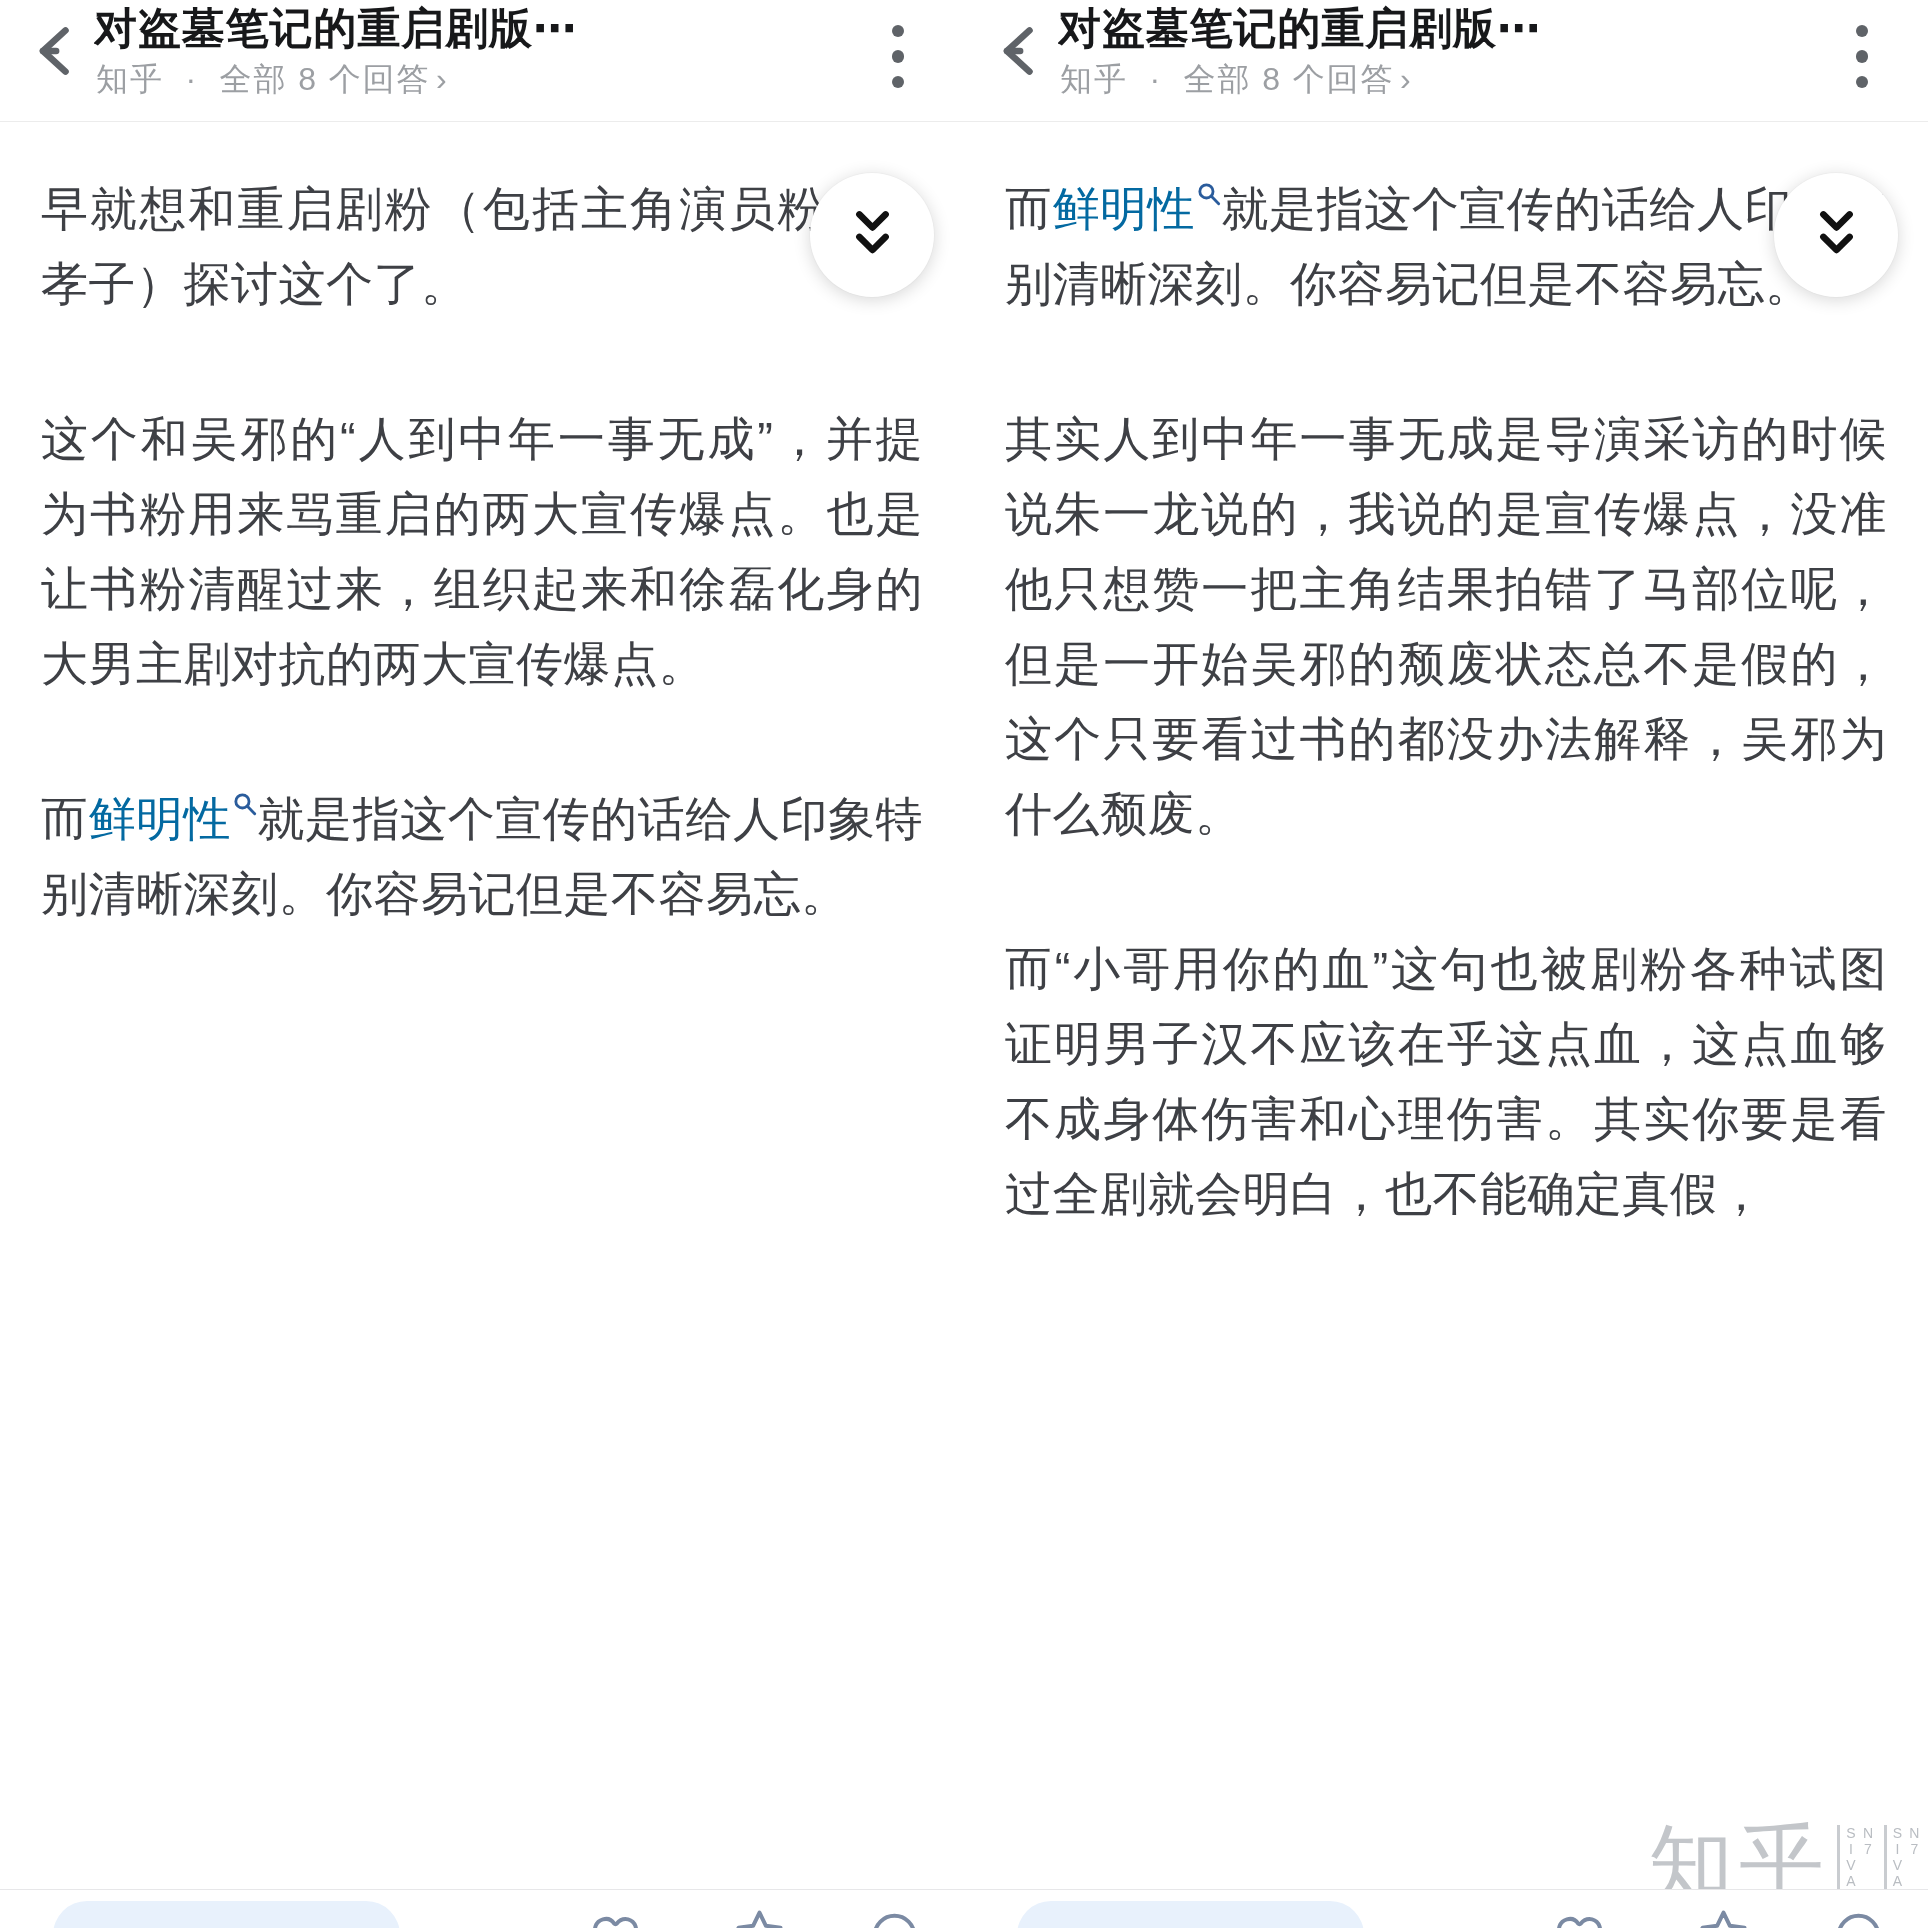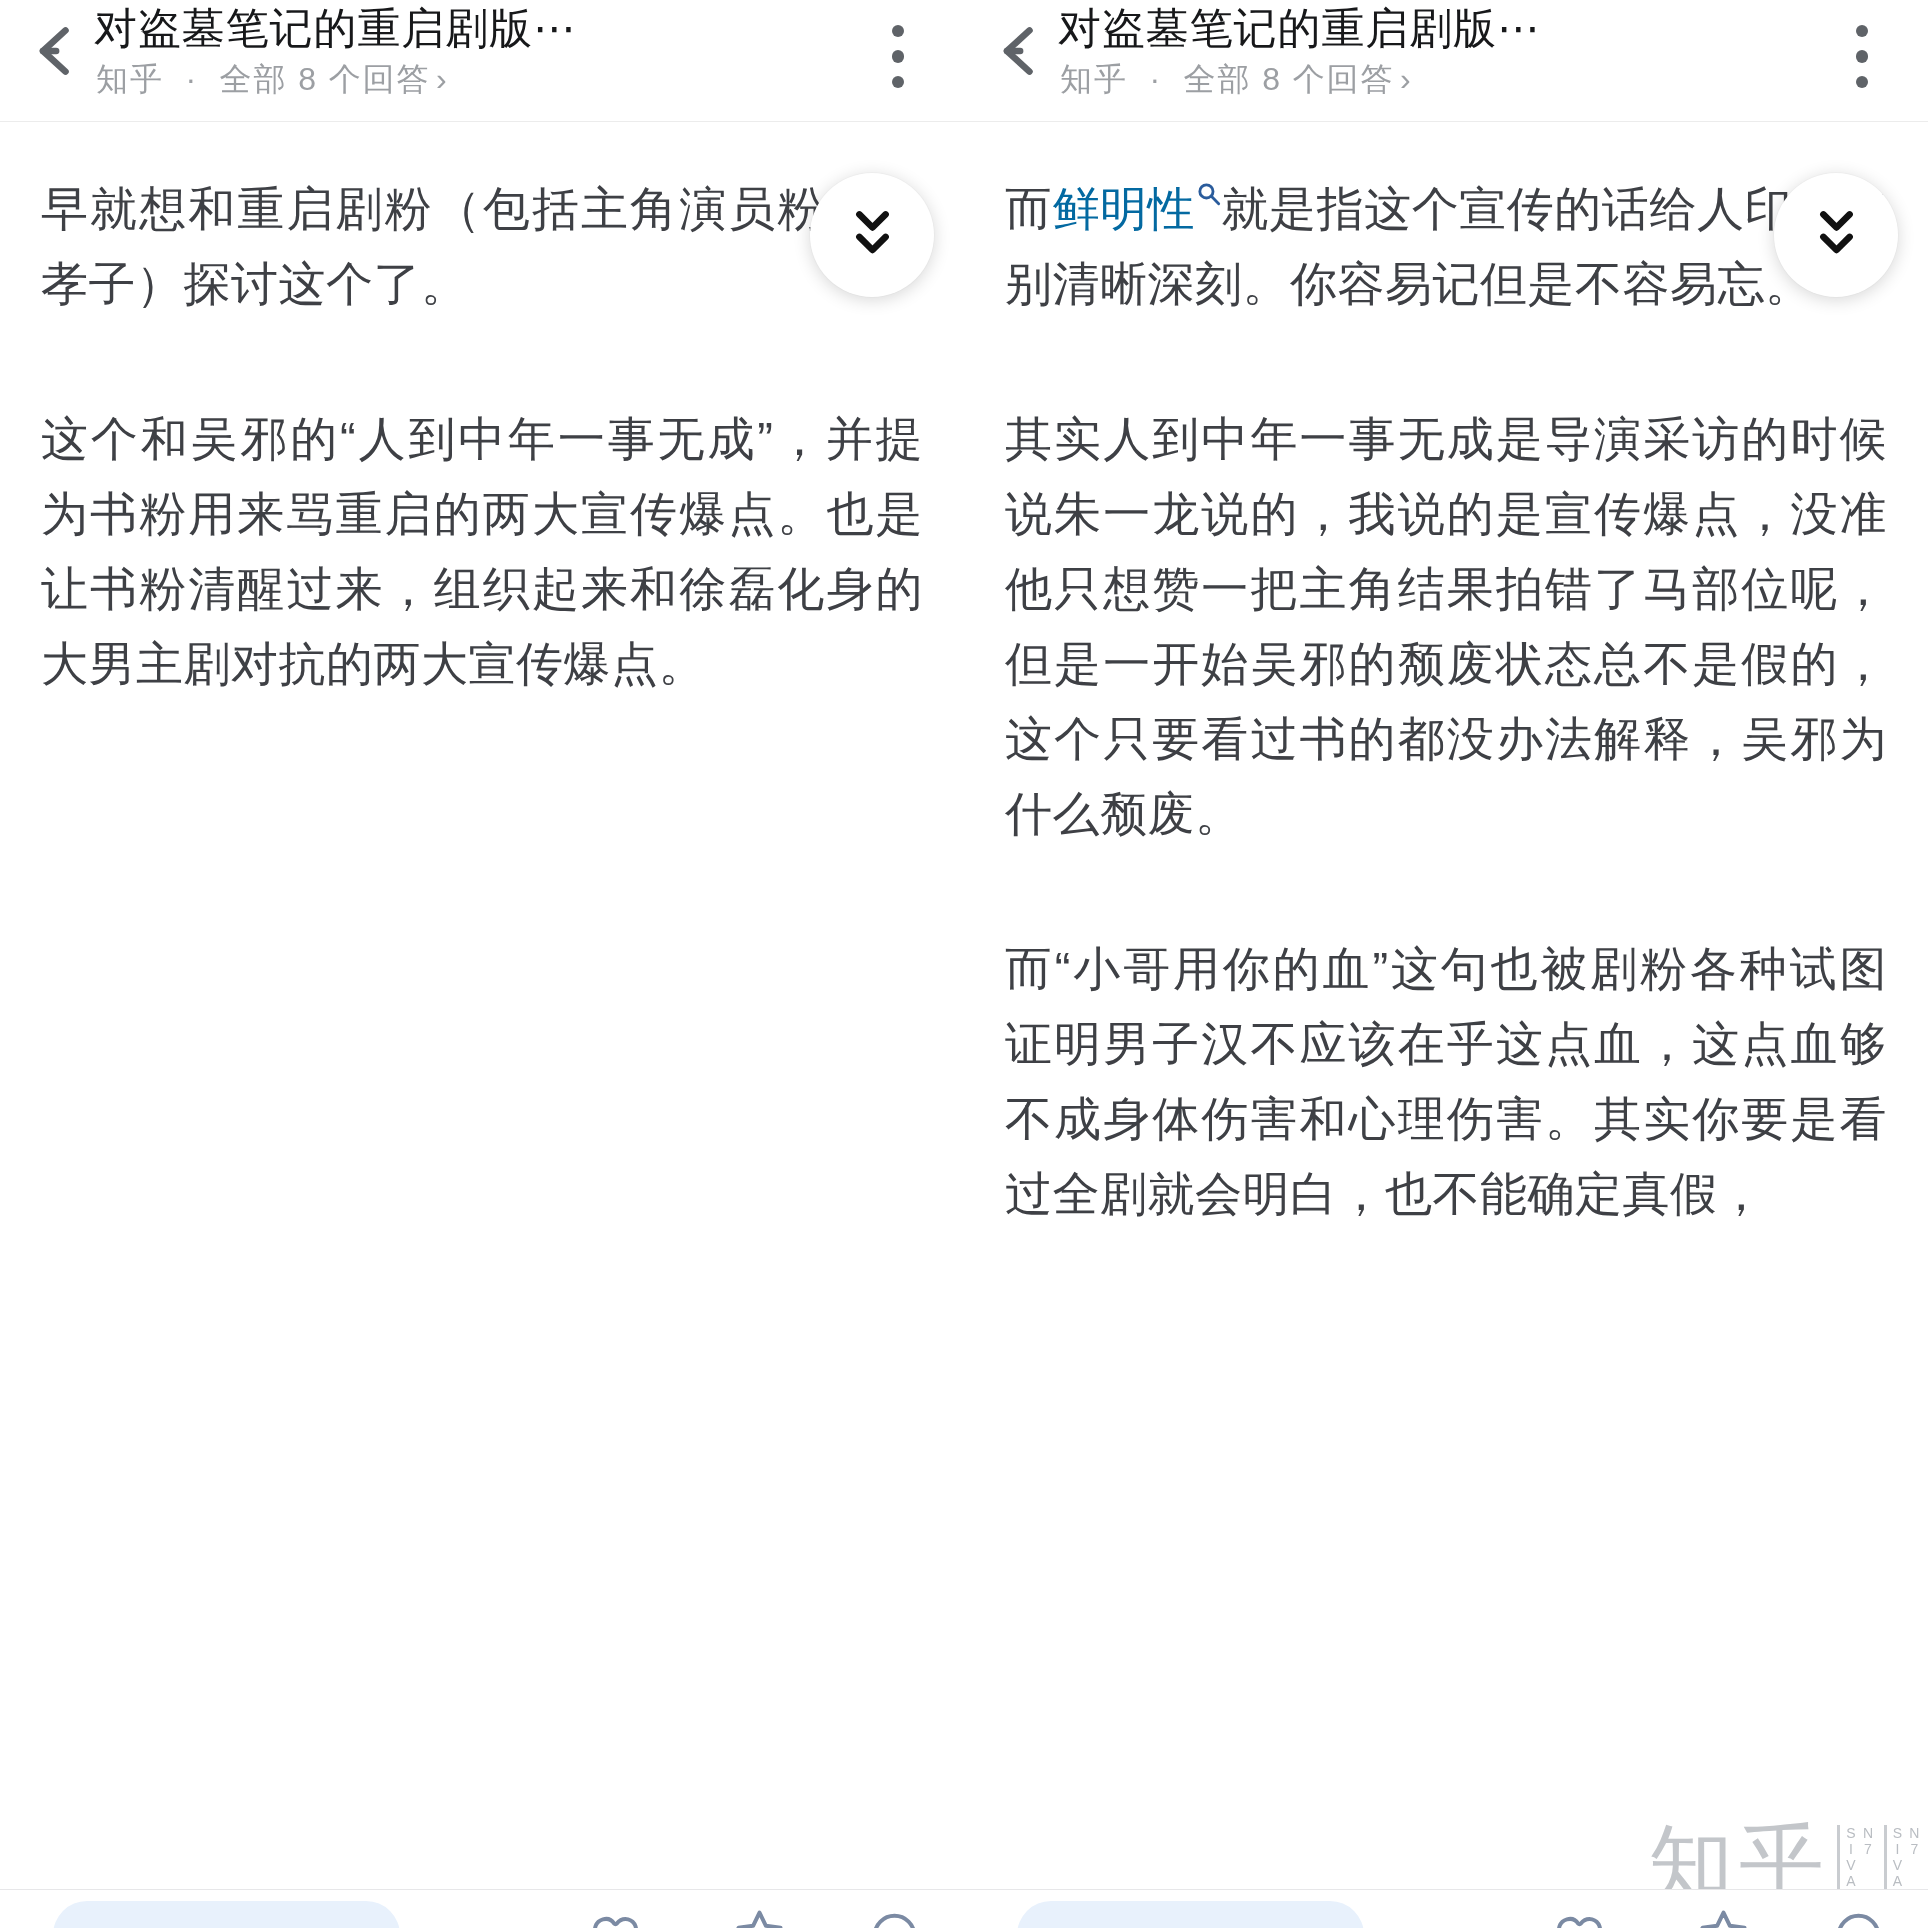--- a/index.html
+++ b/index.html
@@ -3,21 +3,21 @@
 <meta charset="utf-8">
 <style>
   html,body{margin:0;padding:0;width:1928px;height:1928px;overflow:hidden;background:#fff;
             font-family:"Liberation Sans","DejaVu Sans",sans-serif;}
   .wrap{display:flex;width:1928px;height:1928px;}
   .pane{position:relative;width:964px;height:1928px;background:#fff;overflow:hidden;}
 
   
   .hdr{position:relative;height:122px;background:#fff;border-bottom:1.9px solid #ececec;box-sizing:border-box;}
   .back{position:absolute;left:28px;top:21px;width:60px;height:60px;}
-  .title{position:absolute;left:94px;top:0px;width:584px;font-size:43px;font-weight:400;
+  .title{position:absolute;left:94px;top:0px;width:584px;font-size:43px;font-weight:700;
          color:#17181a;letter-spacing:0.9px;white-space:nowrap;overflow:hidden;}
   .sub{position:absolute;left:96px;top:58px;font-size:32px;color:#9c9fa3;letter-spacing:1.9px;white-space:nowrap;}
   .sub .chev{color:#9c9fa3;margin-left:5.6px;}
   .kebab{position:absolute;right:38px;top:19px;width:56px;height:75px;display:flex;flex-direction:column;
          align-items:center;justify-content:center;gap:13px;}
   .kebab i{width:12.2px;height:12.2px;border-radius:50%;background:#5f6368;display:block;}
 
   
   .content{padding:49px 41px 0 41px;}
   .content p{margin:0 0 80px 0;font-size:47px;line-height:75px;color:#3e4045;
@@ -60,20 +60,24 @@
       <span class="kebab">
           <i></i>
           <i></i>
           <i></i>
         </span>
     </div>
 
     <div class="content">
       <p>早就想和重启剧粉（包括主角演员粉丝的孝子）探讨这个了。</p>
       <p>这个和吴邪的“人到中年一事无成”，并提为书粉用来骂重启的两大宣传爆点。也是让书粉清醒过来，组织起来和徐磊化身的大男主剧对抗的两大宣传爆点。</p>
+      <p><span>而</span><a class="term"><span>鲜明性</span><svg class="supicon" width="24.5" height="24.5" viewBox="0 0 26 26" fill="none">
+              <circle cx="10" cy="10" r="7" stroke="#2a5c9c" stroke-width="3"></circle>
+              <path d="M15.5 15.5 L23 23" stroke="#2a5c9c" stroke-width="3" stroke-linecap="round"></path>
+            </svg></a><span>就是指这个宣传的话给人印象特别清晰深刻。你容易记但是不容易忘。</span></p>
     </div>
 
     <div class="fab">
       <svg width="53" height="60" viewBox="0 0 56 64" fill="none">
         <path d="M14 10 L28 24 L42 10" stroke="#111" stroke-width="7" stroke-linecap="round" stroke-linejoin="round"></path>
         <path d="M14 34 L28 48 L42 34" stroke="#111" stroke-width="7" stroke-linecap="round" stroke-linejoin="round"></path>
       </svg>
     </div>
 
     <div class="bbar">

